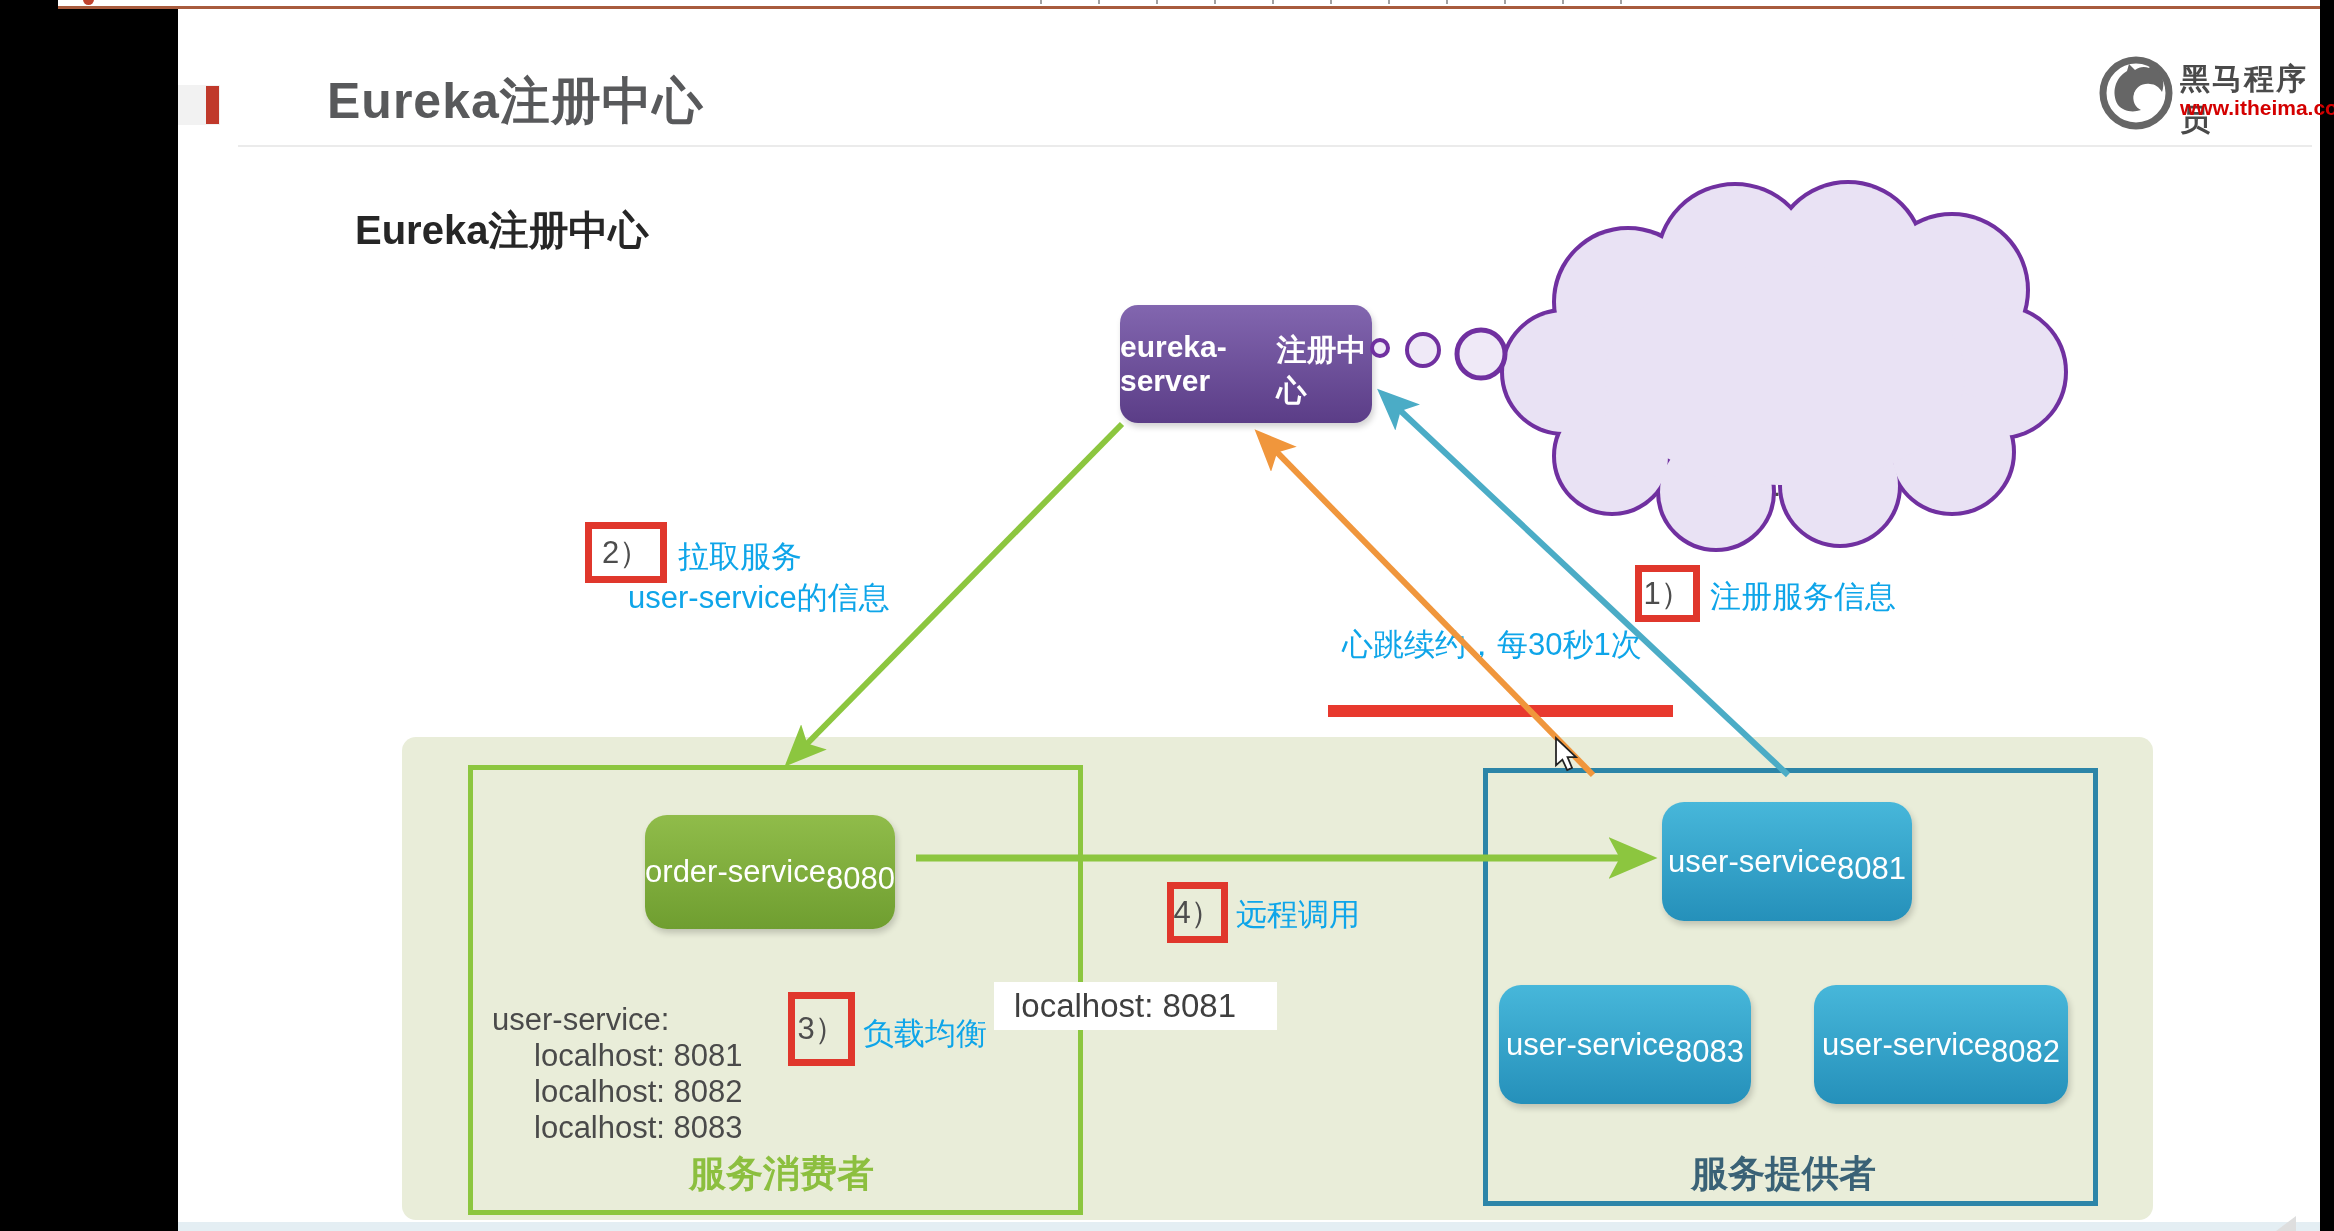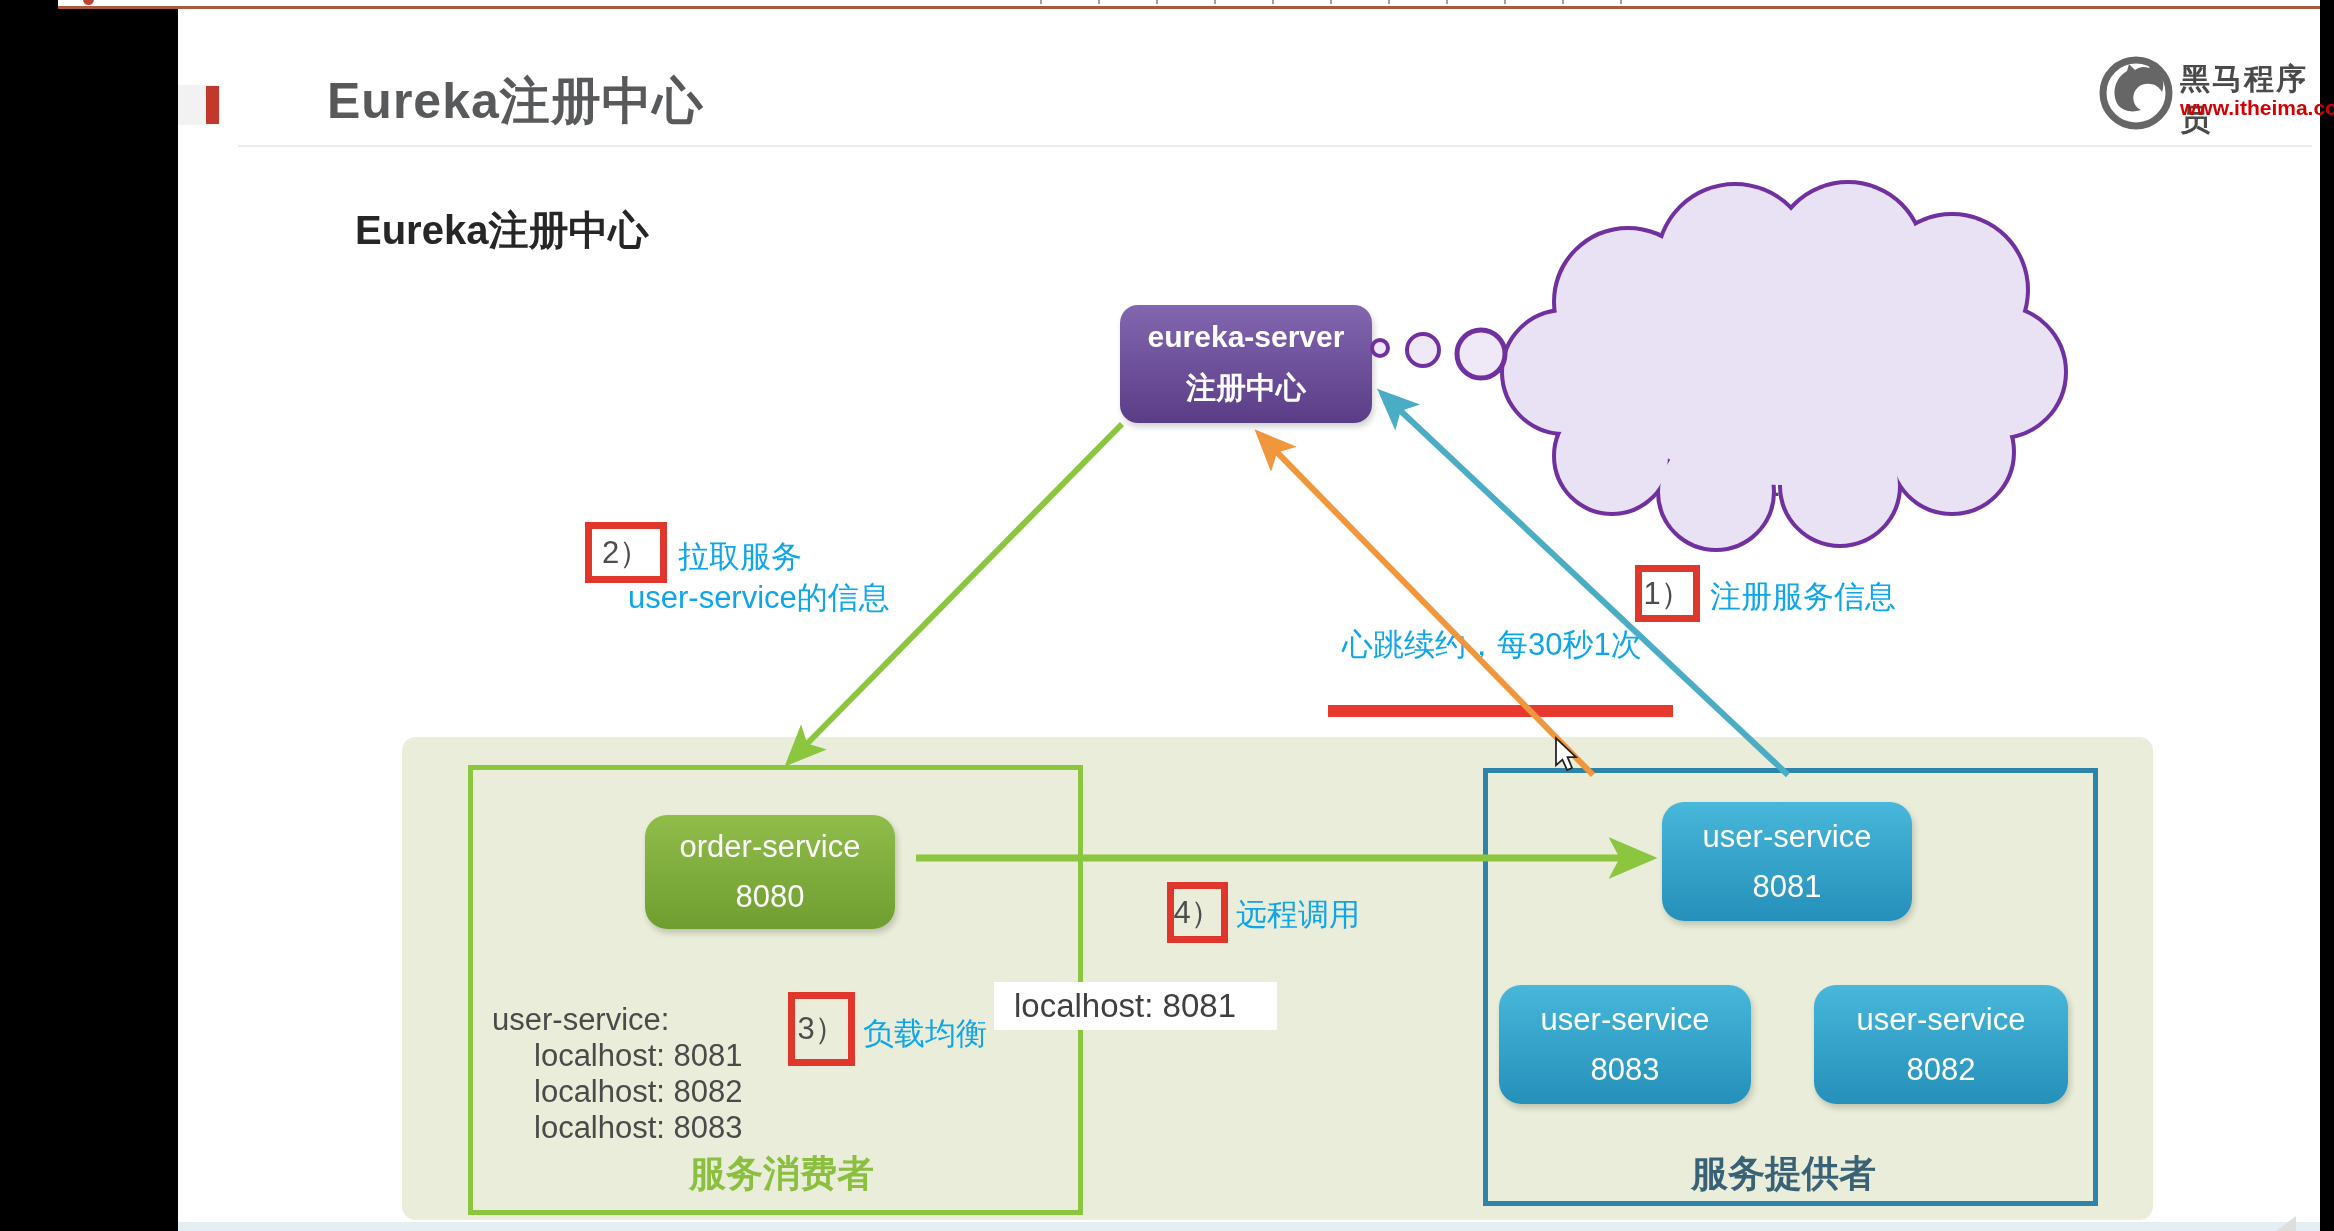--- a/index.html
+++ b/index.html
@@ -23,21 +23,21 @@
   .page-subtitle{position:absolute;left:355px;top:203px;font-size:40px;font-weight:700;color:#262626;}
   
   .logo-wrap{position:absolute;left:2098px;top:53px;width:224px;height:80px;}
   .logo-brand{position:absolute;left:82px;top:6px;font-size:30px;font-weight:700;color:#4a4a4a;letter-spacing:2px;}
   .logo-site{position:absolute;left:82px;top:43px;font-size:21px;font-weight:700;color:#d40000;}
   
   .panel{position:absolute;left:402px;top:737px;width:1751px;height:483px;background:#e9edd9;border-radius:14px;}
   .consumer-outline{position:absolute;left:468px;top:765px;width:605px;height:440px;border:5px solid #8cc63f;}
   .provider-outline{position:absolute;left:1483px;top:768px;width:605px;height:428px;border:5px solid #2c85a8;}
   
-  .svc{position:absolute;border-radius:22px;display:flex;flex-direction:column;justify-content:center;
+  .svc{position:absolute;border-radius:22px;display:flex;flex-direction:row;justify-content:center;
        align-items:center;color:#fff;box-shadow:2px 4px 6px rgba(0,0,0,.18);}
   .svc .l1{font-size:31px;} .svc .l2{font-size:31px;margin-top:14px;}
   .svc-server{left:1120px;top:305px;width:252px;height:118px;border-radius:18px;
        background:linear-gradient(#8266af,#5b3d87);}
   .svc-server .l1{font-size:30px;font-weight:600;} .svc-server .l2{font-size:30px;font-weight:600;}
   .svc-order{left:645px;top:815px;width:250px;height:114px;background:linear-gradient(#90bc4a,#6f9e30);}
   .svc-8081{left:1662px;top:802px;width:250px;height:119px;background:linear-gradient(#47b7da,#2590ba);}
   .svc-8083{left:1499px;top:985px;width:252px;height:119px;background:linear-gradient(#47b7da,#2590ba);}
   .svc-8082{left:1814px;top:985px;width:254px;height:119px;background:linear-gradient(#47b7da,#2590ba);}
   

